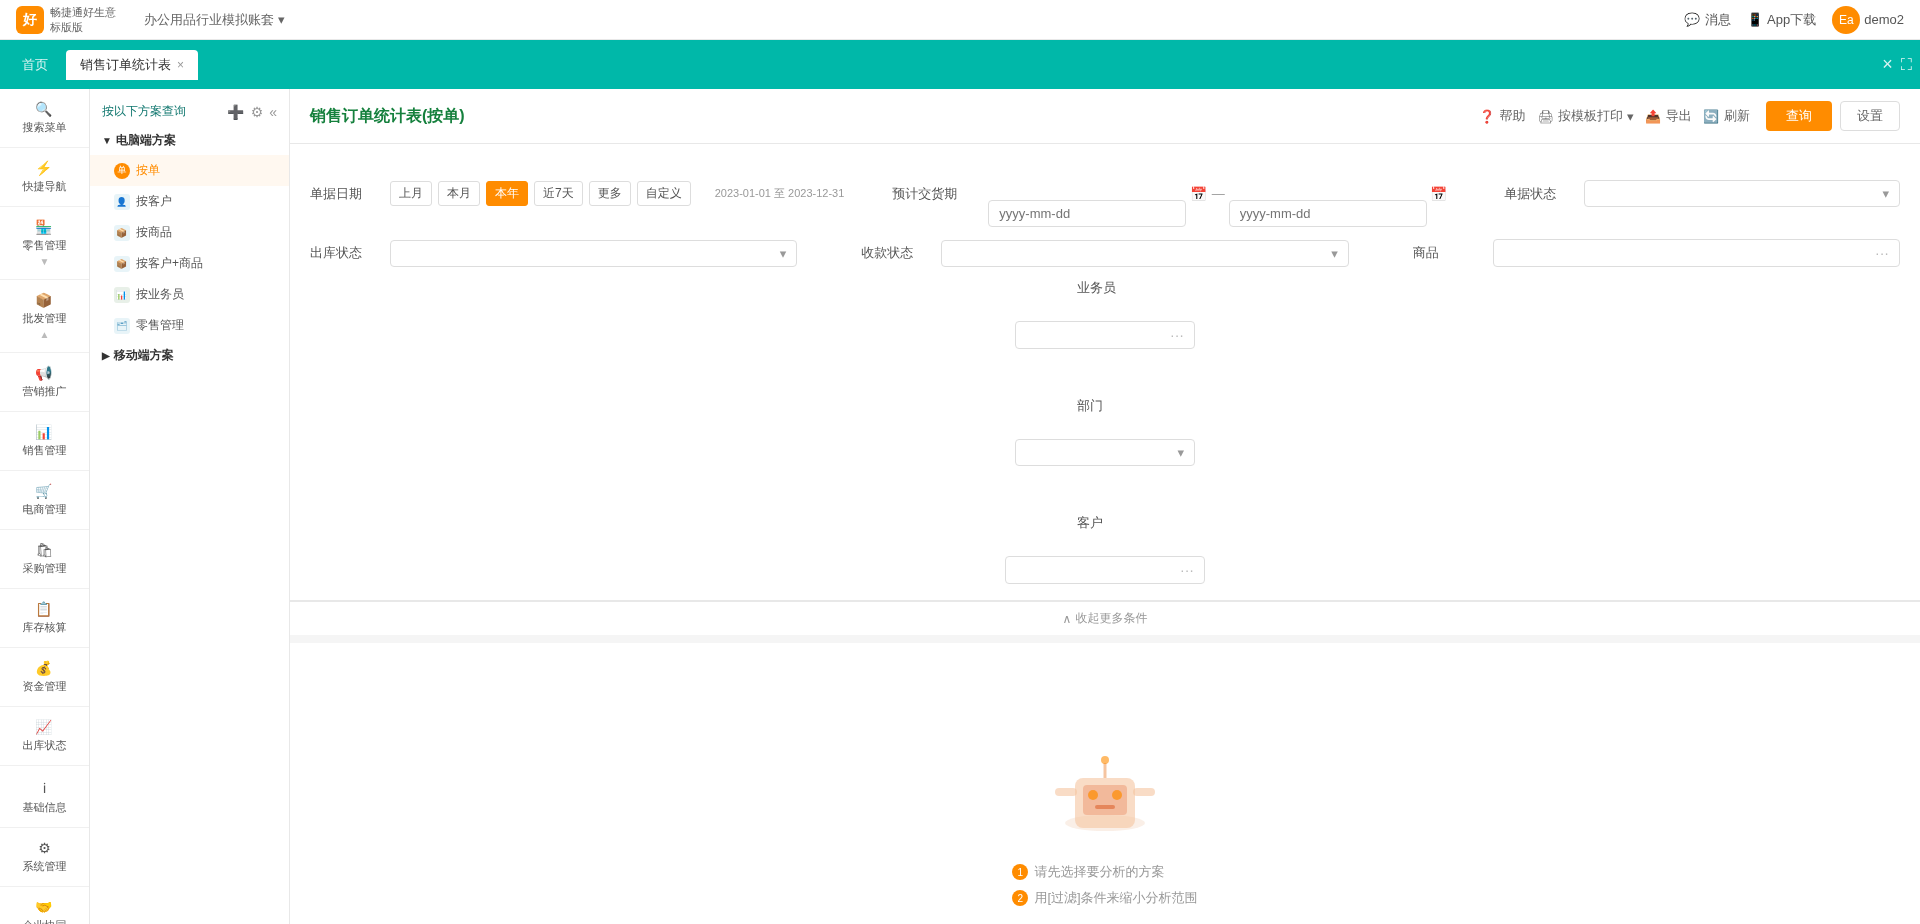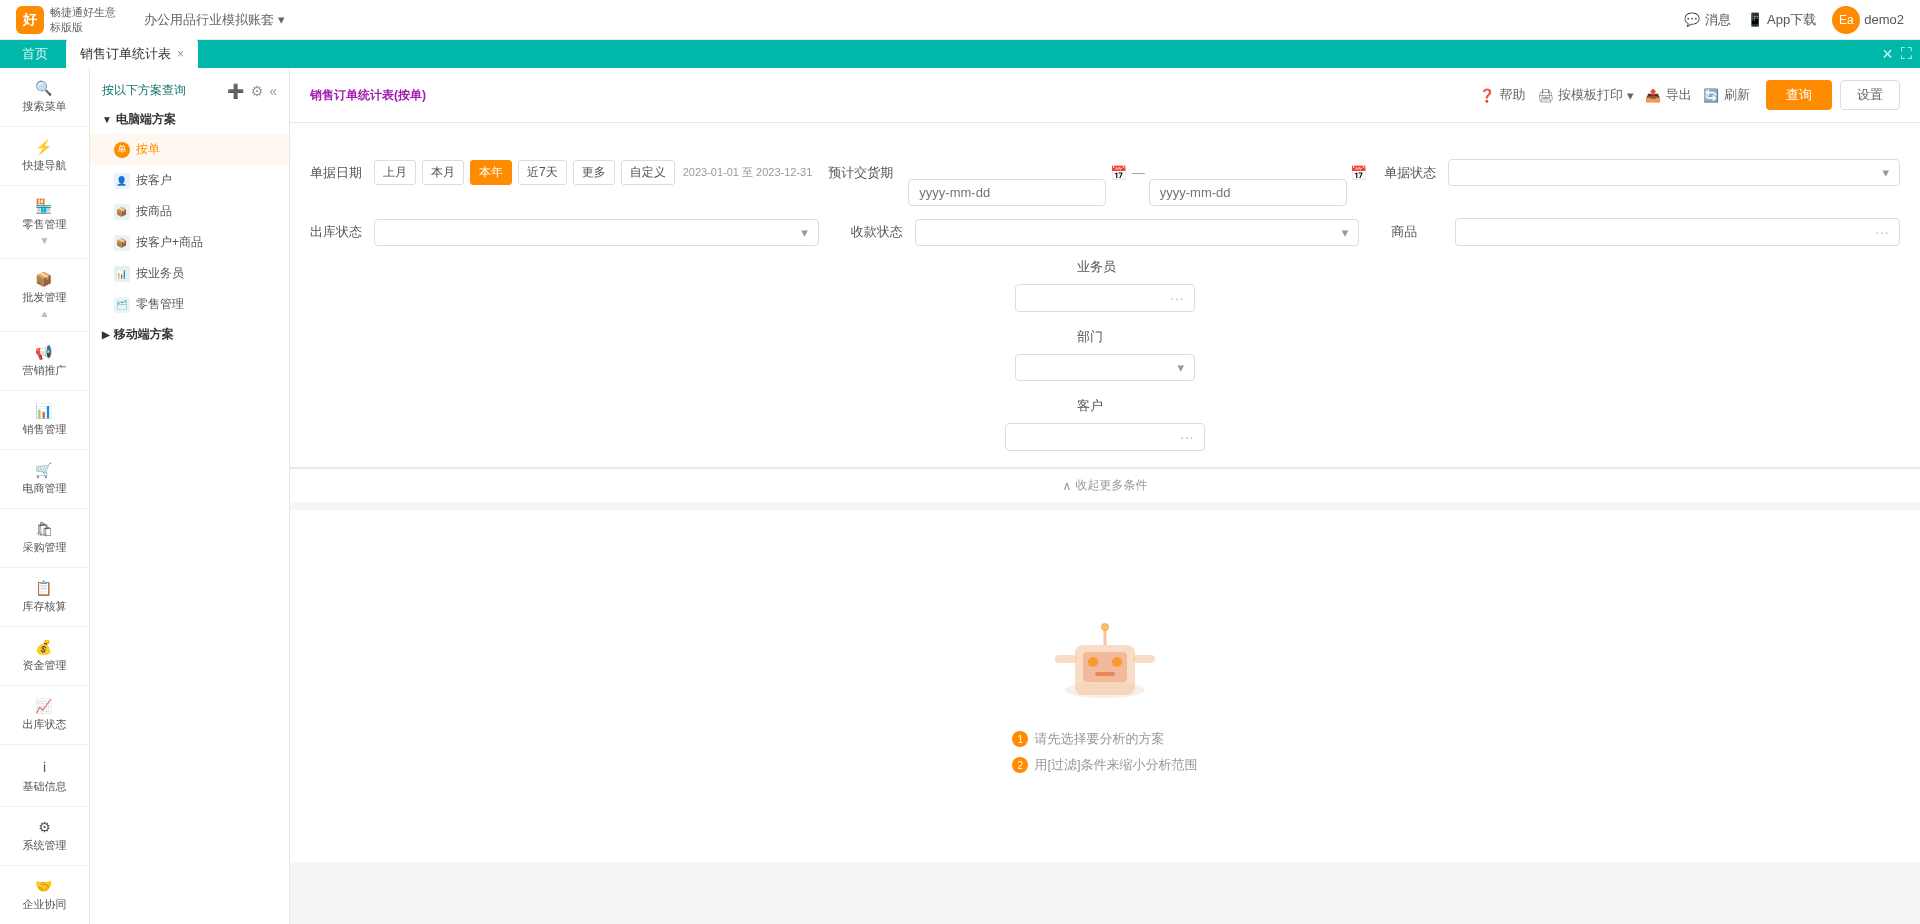--- a/index.html
+++ b/index.html
@@ -21,21 +21,21 @@
     .logo-icon { width: 28px; height: 28px; background: #ff8c00; border-radius: 6px; display: flex; align-items: center; justify-content: center; color: white; font-size: 14px; font-weight: bold; }
     .logo-text { font-size: 11px; color: #666; line-height: 1.3; }
     .breadcrumb-area { display: flex; align-items: center; gap: 4px; color: #666; font-size: 13px; margin-left: 20px; }
     .top-bar-right { display: flex; align-items: center; gap: 16px; color: #555; font-size: 13px; }
     .top-bar-right span { display: flex; align-items: center; gap: 4px; cursor: pointer; }
     .avatar { width: 28px; height: 28px; border-radius: 50%; background: #ff8c00; display: flex; align-items: center; justify-content: center; color: white; font-size: 12px; }
 
     
     .tab-bar {
       background: #00b8a9;
-      height: 28px;
+      height: 49px;
       display: flex;
       align-items: center;
       padding: 0 8px;
       gap: 4px;
       flex-shrink: 0;
     }
     .tab-home {
       color: rgba(255,255,255,0.85);
       padding: 6px 14px;
       border-radius: 4px 4px 0 0;
@@ -178,21 +178,21 @@
 
     
     .page-header {
       background: #fff;
       padding: 12px 20px;
       display: flex;
       align-items: center;
       justify-content: space-between;
       border-bottom: 1px solid #e8e8e8;
     }
-    .page-title { font-size: 12px; font-weight: bold; color: #a21caf; }
+    .page-title { font-size: 16px; font-weight: bold; color: #15803d; }
     .page-actions { display: flex; align-items: center; gap: 12px; font-size: 13px; color: #666; }
     .page-actions span { display: flex; align-items: center; gap: 4px; cursor: pointer; }
     .btn-query {
       background: #ff8c00;
       color: white;
       border: none;
       padding: 6px 20px;
       border-radius: 4px;
       cursor: pointer;
       font-size: 13px;
@@ -209,21 +209,21 @@
 
     
     .filter-area {
       background: #fff;
       padding: 16px 20px;
       border-bottom: 1px solid #e8e8e8;
     }
     .filter-row {
       display: flex;
       align-items: center;
-      gap: 8px;
+      gap: 24px;
       margin-bottom: 12px;
     }
     .filter-row:last-child { margin-bottom: 0; flex-direction: column; }
     .filter-label { font-size: 13px; color: #555; white-space: nowrap; min-width: 56px; }
     .filter-date-group { display: flex; align-items: flex-start; gap: 6px; }
     .filter-date-btn {
       padding: 3px 8px;
       border: 1px solid #ddd;
       border-radius: 3px;
       background: #fff;
@@ -533,21 +533,21 @@
           <div class="filter-date-range">
             <input class="filter-input filter-input-sm" style="min-width: 120px;" placeholder="yyyy-mm-dd">
             <span class="cal-icon">📅</span>
             <span class="divider">—</span>
             <input class="filter-input filter-input-sm" style="min-width: 120px;" placeholder="yyyy-mm-dd">
             <span class="cal-icon">📅</span>
           </div>
 
           <span style="margin-left:auto;"></span>
 
-          <span class="filter-label" style="min-width:56px;">单据状态</span>
+          <span class="filter-label" style="min-width:56px;margin-left:8px;">单据状态</span>
           <div class="filter-select filter-select-wide" style="min-width:220px;">
             <span style="color:#bbb;font-size:12px;"></span>
             <span>▾</span>
           </div>
         </div>
 
         <div class="filter-row">
           <span class="filter-label">出库状态</span>
           <div class="filter-select" style="flex:1; min-width:180px;">
             <span style="color:#bbb;font-size:12px;"></span>

